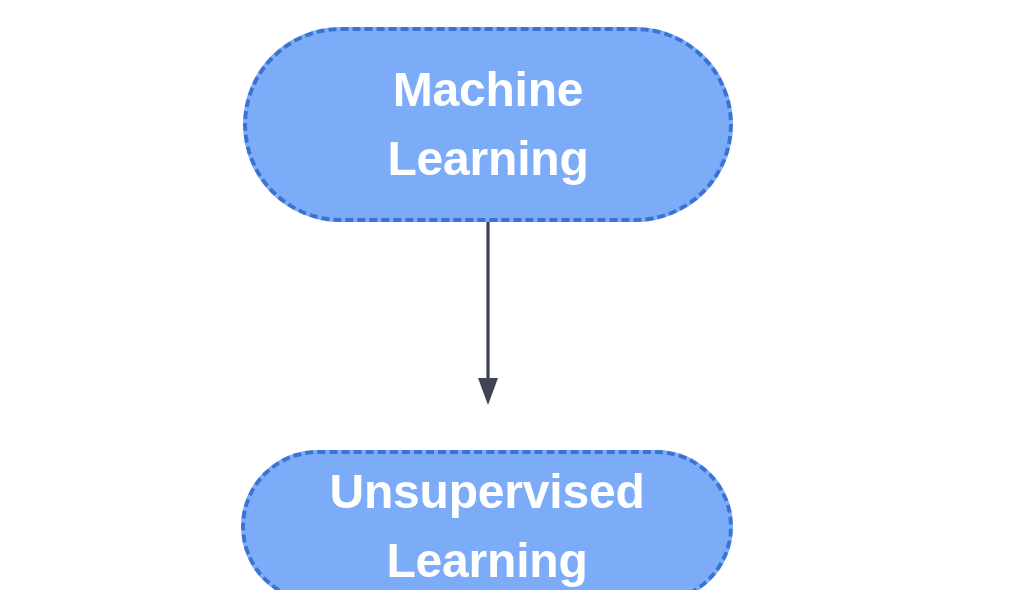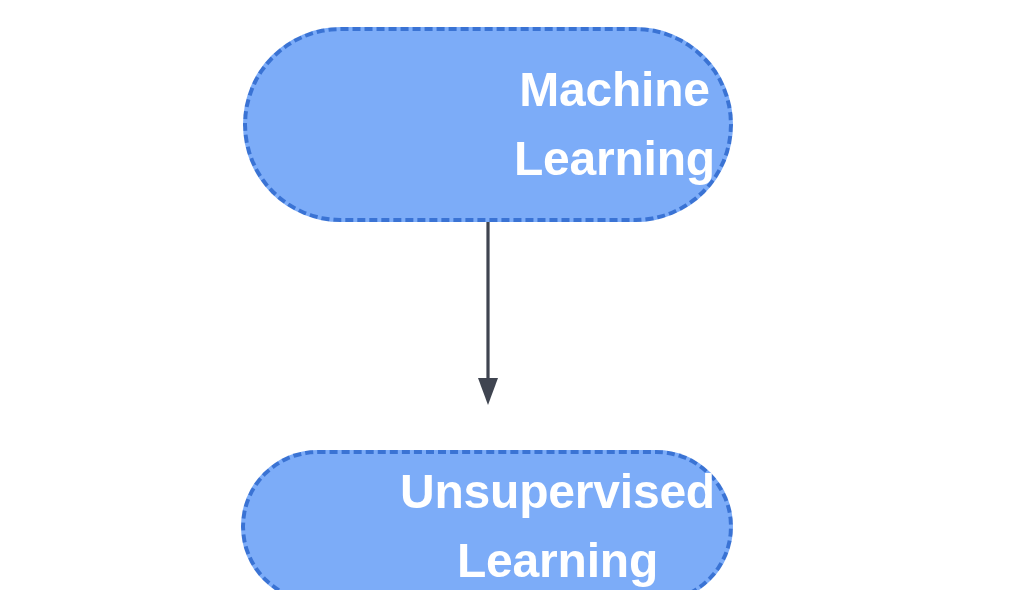--- a/index.html
+++ b/index.html
@@ -24,21 +24,21 @@
     top: 0;
     width: 1024px;
     height: 590px;
     pointer-events: none;
   }
   .node {
     position: absolute;
     box-sizing: border-box;
     display: flex;
     align-items: center;
-    justify-content: flex-end;
+    justify-content: center;
     text-align: center;
     background: #7cacf8;
     border: 4px dashed #3a73d4;
     border-radius: 999px;
     color: #ffffff;
     font-weight: bold;
     font-size: 48px;
     line-height: 1.42;
     letter-spacing: -0.2px;
     -webkit-font-smoothing: antialiased;

